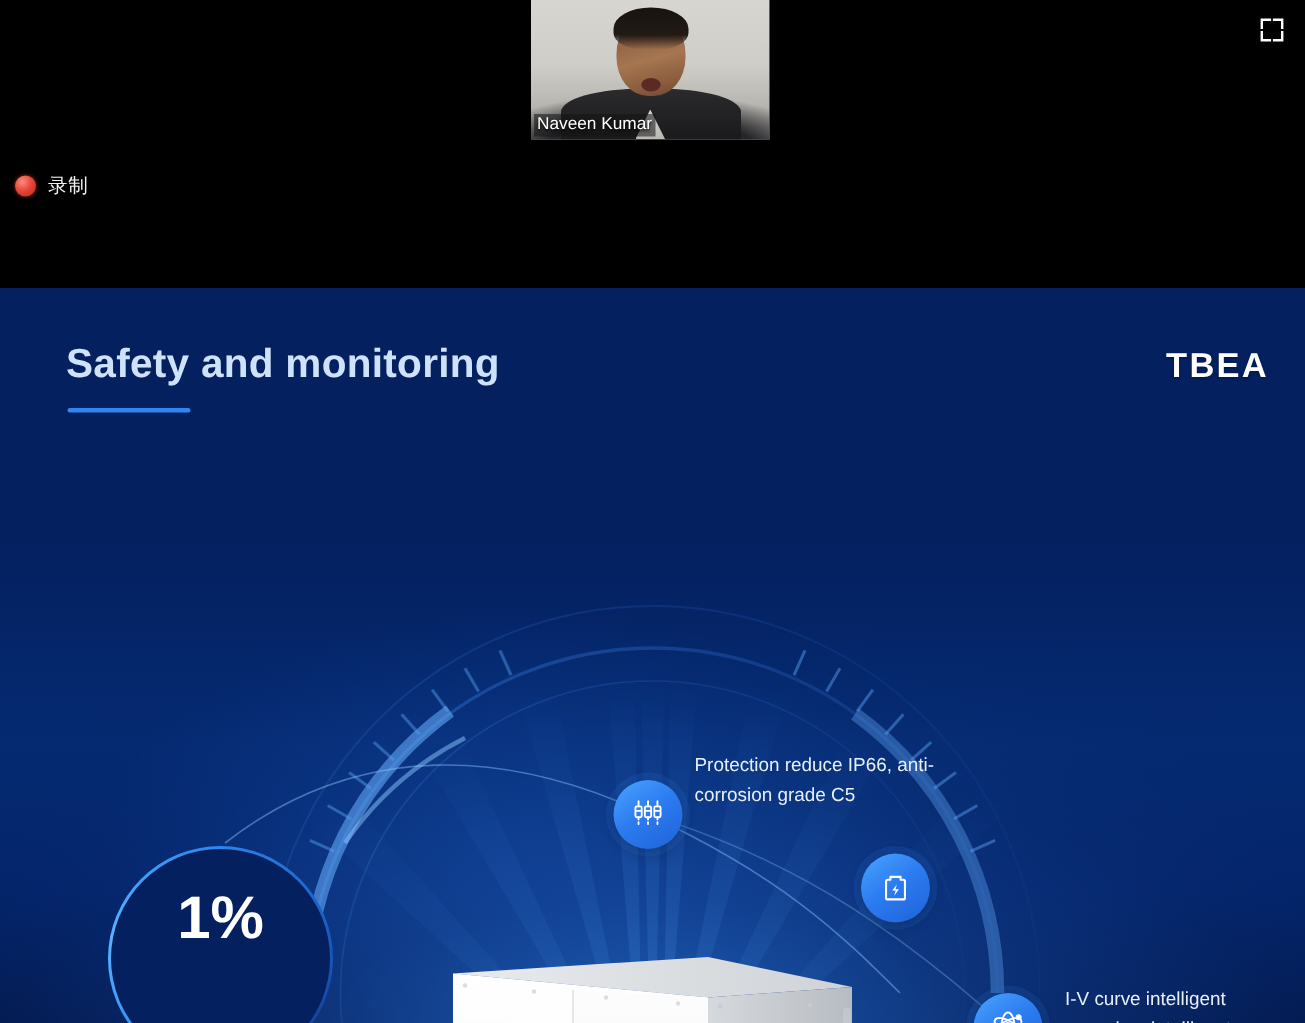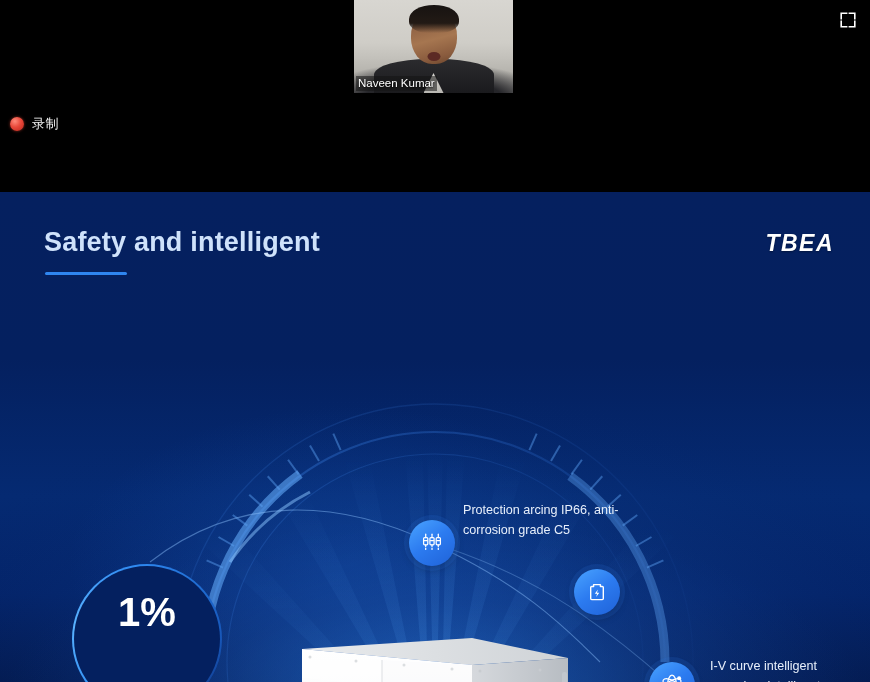--- a/index.html
+++ b/index.html
@@ -85,23 +85,23 @@
   .title {
     position: absolute; left: 44px; top: 35px;
     color: #cfe2fb; font-size: 27px; font-weight: bold; letter-spacing: .2px;
     white-space: nowrap;
   }
   .title-rule {
     position: absolute; left: 45px; top: 80px; width: 82px; height: 3px;
     background: #2f86f0; border-radius: 2px;
   }
   .brand {
-    position: absolute; right: 36px; top: 38px;
+    position: absolute; right: 24px; top: 38px;
     color: #ffffff; font-size: 23px; font-weight: bold;
-    font-style: italic; letter-spacing: 1.5px;
+    letter-spacing: 1.5px;
     text-shadow: 0 1px 2px rgba(0,0,0,.35);
   }
 
   
   .kpi {
     position: absolute; left: 72px; top: 372px; width: 150px; height: 150px;
   }
   .kpi-ring {
     position: absolute; inset: 0; border-radius: 50%;
     border: 2px solid transparent;
@@ -271,21 +271,21 @@
           <g>
               <line x1="0" y1="-250" x2="0" y2="-232" transform="rotate(66)"></line>
             </g>
         </g>
       </g>
 
       <path d="M150 370 C 240 300, 340 308, 432 351 C 520 392, 560 430, 600 470" fill="none" stroke="#8fc3ff" stroke-opacity=".45" stroke-width="1.1"></path>
       <path d="M432 351 C 520 378, 590 420, 672 494" fill="none" stroke="#8fc3ff" stroke-opacity=".30" stroke-width="1.1"></path>
     </svg>
 
-    <div class="title">Safety and intelligent</div>
+    <div class="title">Safety and monitoring</div>
     <div class="title-rule"></div>
     <div class="brand">TBEA</div>
 
     <div class="kpi">
       <div class="kpi-ring"></div>
       <div class="kpi-num">1%</div>
     </div>
 
     <div class="feat-icon i1">
       <svg width="24" height="24" viewBox="0 0 24 24" fill="none" stroke="#ffffff" stroke-width="1.25" stroke-linecap="round">
@@ -296,21 +296,21 @@
         <line x1="12" y1="3.2" x2="12" y2="6.6"></line>
         <line x1="18.3" y1="3.2" x2="18.3" y2="6.6"></line>
         <line x1="5.7" y1="13.8" x2="5.7" y2="18.4" stroke-dasharray="1.6 1.7"></line>
         <line x1="12" y1="13.8" x2="12" y2="18.4" stroke-dasharray="1.6 1.7"></line>
         <line x1="18.3" y1="13.8" x2="18.3" y2="18.4" stroke-dasharray="1.6 1.7"></line>
         <line x1="4.3" y1="9.6" x2="7.1" y2="9.6"></line>
         <line x1="10.6" y1="9.6" x2="13.4" y2="9.6"></line>
         <line x1="16.9" y1="9.6" x2="19.7" y2="9.6"></line>
       </svg>
     </div>
-    <div class="feat-text t1">Protection arcing IP66, anti-corrosion grade C5</div>
+    <div class="feat-text t1">Protection reduce IP66, anti-corrosion grade C5</div>
 
     <div class="feat-icon i2">
       <svg width="24" height="24" viewBox="0 0 24 24" fill="none" stroke="#ffffff" stroke-width="1.4" stroke-linejoin="round">
         <path d="M8.6 4.6 h6.8 v1.9 h1.9 a1 1 0 0 1 1 1 v11.1 a1 1 0 0 1 -1 1 h-10.6 a1 1 0 0 1 -1 -1 v-11.1 a1 1 0 0 1 1 -1 h1.9 z"></path>
         <path d="M12.9 9.6 l-3.1 4.1 h2.3 l-1.0 3.4 l3.2 -4.3 h-2.3 z" fill="#ffffff" stroke="none"></path>
       </svg>
     </div>
 
     <div class="feat-icon i3">
       <svg width="26" height="26" viewBox="0 0 26 26" fill="none" stroke="#ffffff" stroke-width="1.25">

